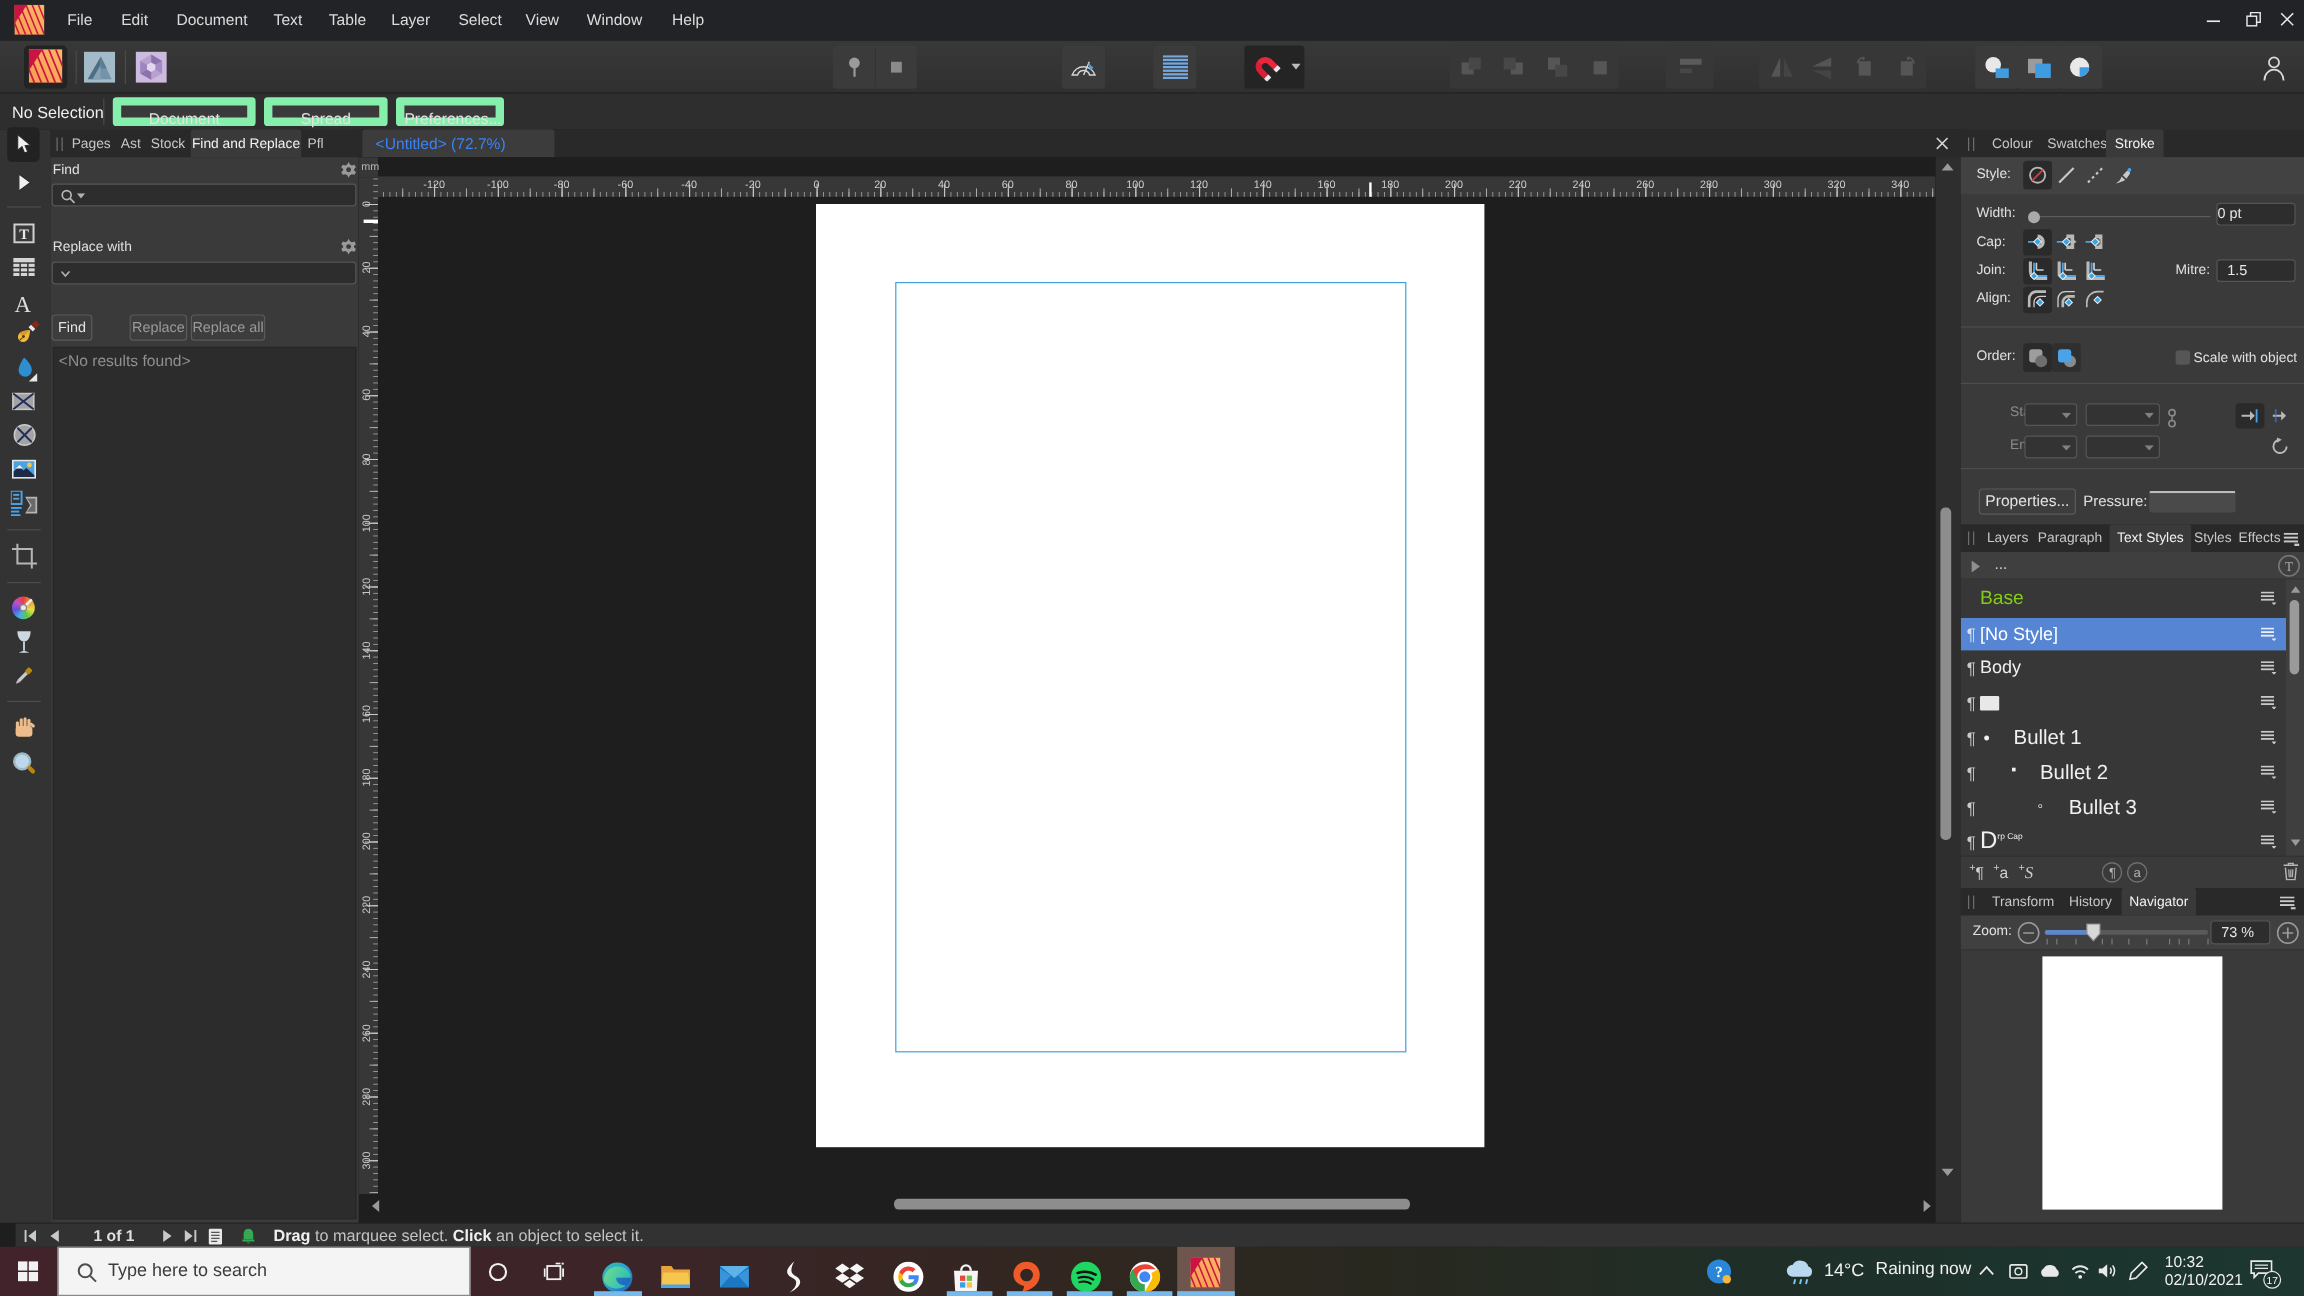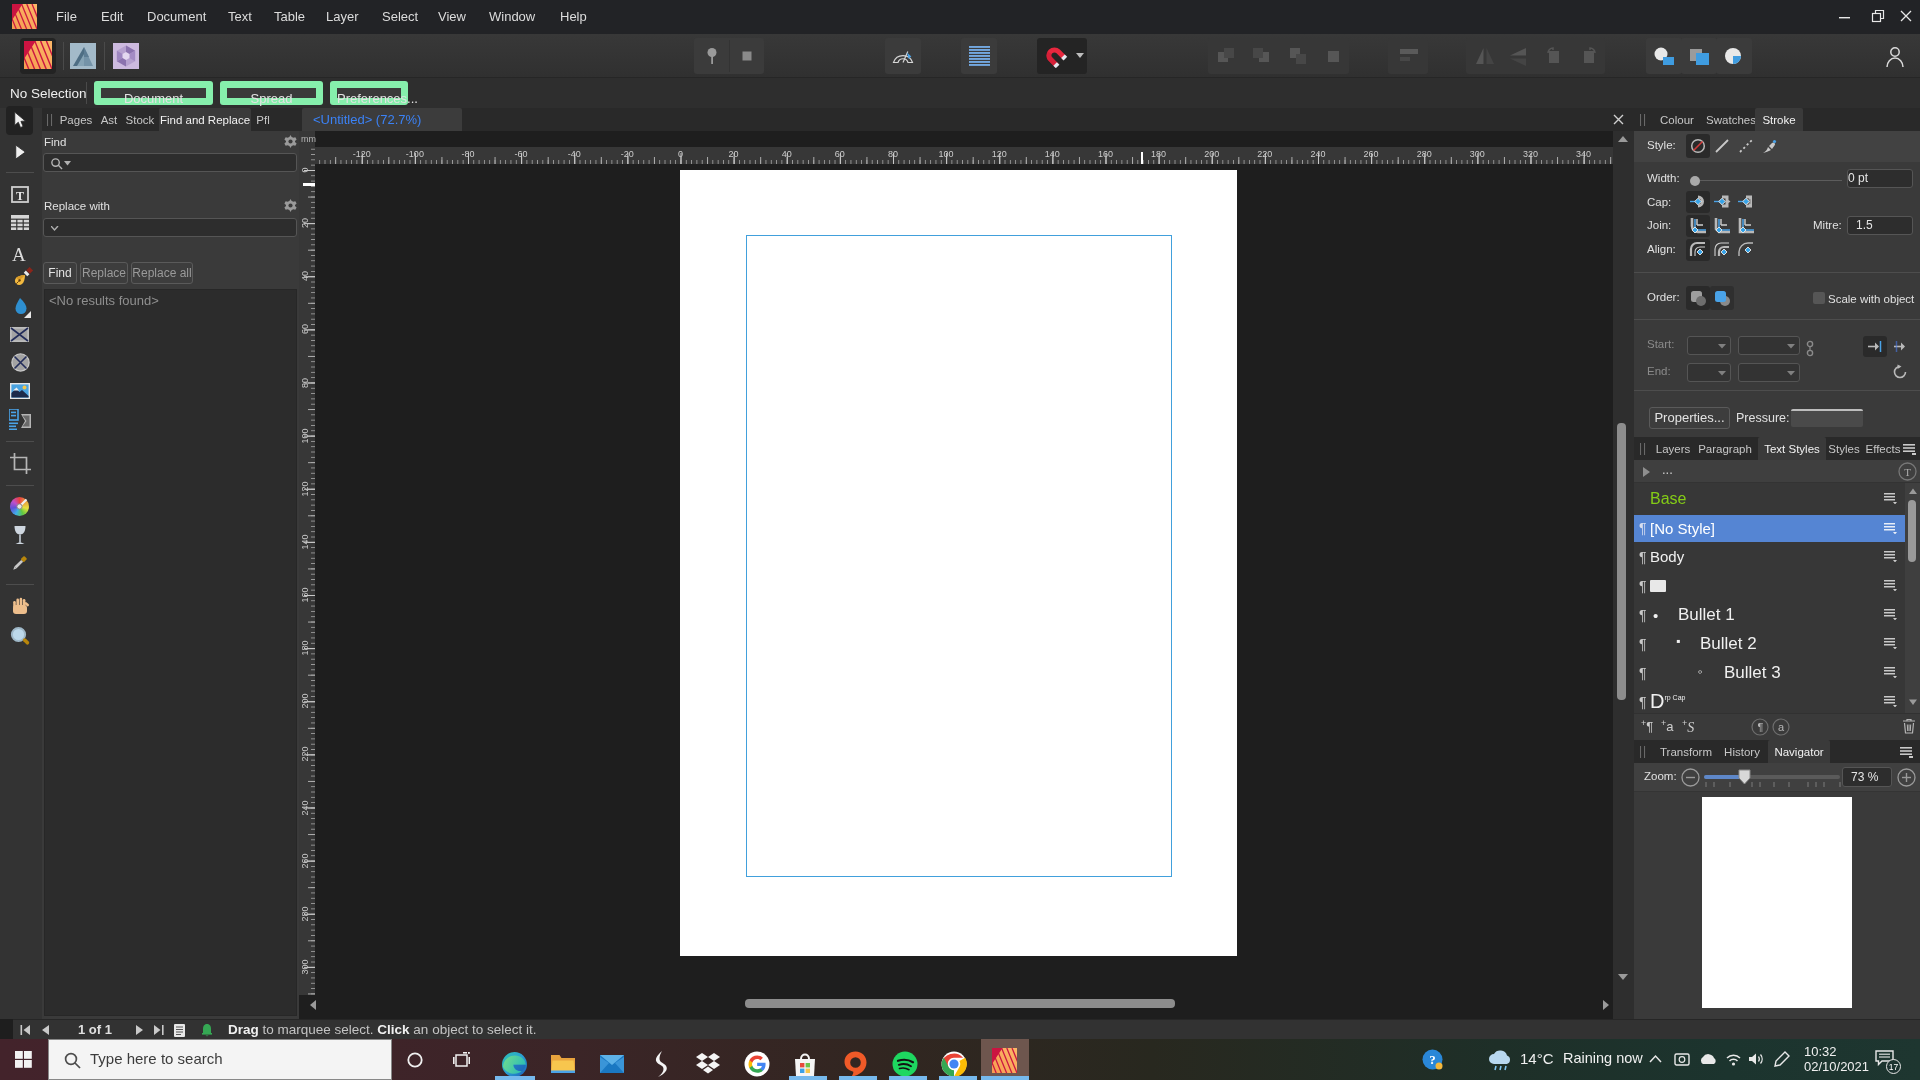--- a/index.html
+++ b/index.html
@@ -22,21 +22,21 @@
   
   .tabbar { position:absolute; background:#292929; }
   .tab { position:absolute; top:0; height:23px; line-height:24px; color:#c7c7c7; font-size:11.5px; text-align:center; white-space:nowrap; }
   .tab.act { background:#3a3a3a; color:#f2f2f2; border-radius:2px 2px 0 0; }
   .grip { position:absolute; color:#6f6f6f; font-size:12px; top:4px; letter-spacing:1px; }
   .panel { position:absolute; background:#3a3a3a; }
   .lbl { position:absolute; color:#e0e0e0; font-size:11.5px; white-space:nowrap; }
   .inbox { position:absolute; background:#2d2d2d; border:1px solid #555; border-radius:3px; }
   .pbtn { position:absolute; background:#3d3d3d; border:1px solid #5a5a5a; border-radius:3px;
      color:#e3e3e3; font-size:13px; text-align:center; }
-  .dim { color:#8a8a8a; }
+  .dim { color:#8a8a8a;margin-left:28px; }
   .icobtn { position:absolute; border-radius:3px; }
   .icobtn.pressed { background:#2a2a2a; }
   
   #tools { position:absolute; left:0; top:108px; width:42px; height:911px; background:#333333; }
   .tdiv { position:absolute; left:6px; width:28px; height:1px; background:#4d4d4d; }
   
   #canvas { position:absolute; left:299px; top:108px; width:1314px; height:911px; background:#1e1e1e; }
   
   #rpanel { position:absolute; left:1634px; top:108px; width:286px; height:911px; background:#3a3a3a; }
   .hdiv { position:absolute; height:1px; background:#4d4d4d; }
@@ -234,21 +234,21 @@
       <circle cx="11" cy="8" r="4.2" fill="none" stroke="#d9d9d9" stroke-width="1.5"></circle>
       <path d="M3 23 A8 9 0 0 1 19 23" fill="none" stroke="#d9d9d9" stroke-width="1.5"></path>
     </svg>
   </div>
 
   <div id="ctxbar">
     <div class="lbl" style="left:10px;top:8px;font-size:13.5px;color:#efefef">No Selection</div>
     <div style="position:absolute;left:86px;top:4px;width:1px;height:22px;background:#4a4a4a"></div>
     <div class="cbtn" style="left:94px;width:119px;line-height:22px">Document Setup...</div>
     <div class="cbtn" style="left:220px;width:103px;line-height:22px">Spread Setup...</div>
-    <div class="cbtn" style="left:330px;width:78px;line-height:22px">Preferences...</div>
+    <div class="cbtn" style="left:330px;width:90px;line-height:22px">Preferences...</div>
   </div>
 
   <div id="tools">
     <div style="position:absolute;left:6px;top:-2px;width:27px;height:29px;background:#222;border-radius:4px"></div>
     <svg class="abs" style="left:13px;top:3px" width="15" height="19" viewBox="0 0 17 21">
         <path d="M2 1 L2 16 L6 12.5 L8.5 18.5 L11.5 17.2 L9 11.5 L14 11 Z" fill="#f0f0f0" stroke="#2a2a2a" stroke-width="1"></path>
       </svg>
     <svg class="abs" style="left:14px;top:36px" width="14" height="17" viewBox="0 0 16 19">
         <path d="M2 1 L2 17 L13 9 Z" fill="#f0f0f0" stroke="#2a2a2a" stroke-width="1"></path>
       </svg>

